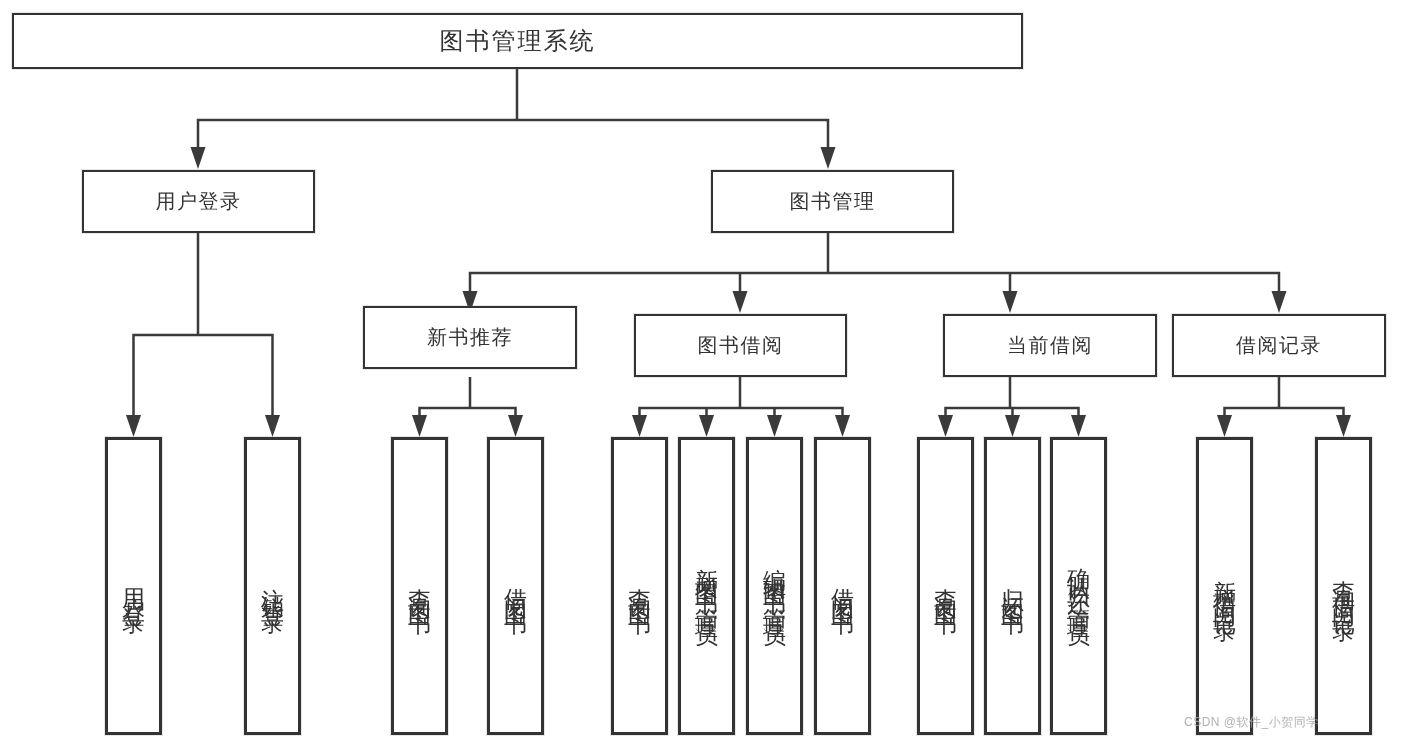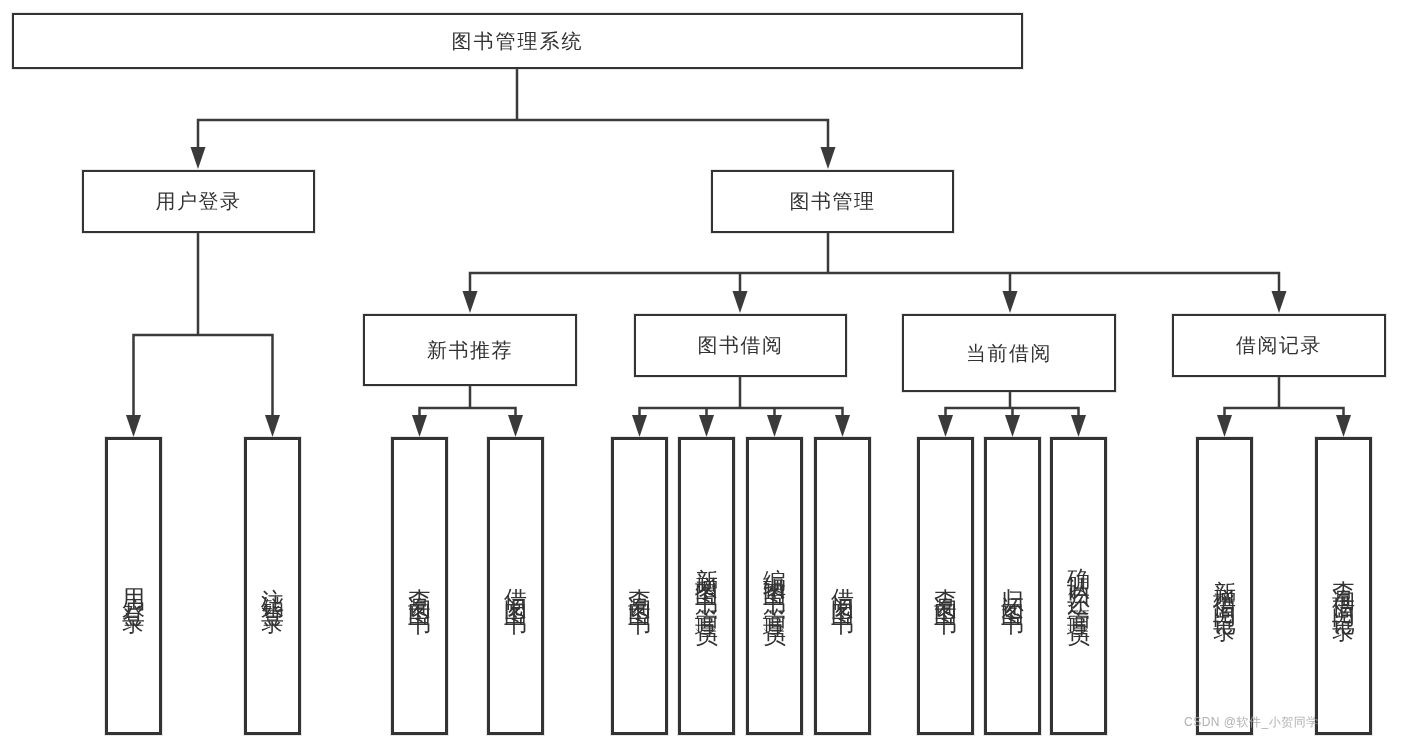--- a/index.html
+++ b/index.html
@@ -8,21 +8,21 @@
     font-family:"Liberation Sans","DejaVu Sans",sans-serif;
   }
   .wires{position:absolute;left:0;top:0;width:1405px;height:747px;}
   .node{
     position:absolute;box-sizing:border-box;background:#ffffff;
     border:2.5px solid #333333;color:#333333;
     display:flex;align-items:center;justify-content:center;
     box-shadow:0 0 0 1px rgba(120,120,120,0.18);
   }
   .node.h span{font-size:20px;letter-spacing:1.5px;white-space:nowrap;}
-  .node.root span{font-size:20px;letter-spacing:2px;}
+  .node.root span{font-size:24px;letter-spacing:2px;}
   .node.v{border-width:3px;}
   .node.v span{
     writing-mode:vertical-rl;text-orientation:mixed;
     font-size:23px;letter-spacing:8px;line-height:1;
   }
   .watermark{
     position:absolute;left:1184px;top:714px;
     font-size:12px;color:rgba(168,168,168,0.9);letter-spacing:0.5px;white-space:nowrap;
   }
 </style>
@@ -68,27 +68,27 @@
     <span>图书管理系统</span>
   </div>
 
   <div class="node h" style="left:82px;top:170px;width:233px;height:63px">
     <span>用户登录</span>
   </div>
   <div class="node h" style="left:711px;top:170px;width:243px;height:63px">
     <span>图书管理</span>
   </div>
 
-  <div class="node h" style="left:363px;top:314px;width:214px;height:72px">
+  <div class="node h" style="left:363px;top:306px;width:214px;height:63px">
     <span>新书推荐</span>
   </div>
   <div class="node h" style="left:634px;top:314px;width:213px;height:63px">
     <span>图书借阅</span>
   </div>
-  <div class="node h" style="left:902px;top:314px;width:214px;height:78px">
+  <div class="node h" style="left:943px;top:314px;width:214px;height:63px">
     <span>当前借阅</span>
   </div>
   <div class="node h" style="left:1172px;top:314px;width:214px;height:63px">
     <span>借阅记录</span>
   </div>
 
   <div class="node v" style="left:105px;top:437px;width:57px;height:298px">
     <span>用户登录</span>
   </div>
   <div class="node v" style="left:244px;top:437px;width:57px;height:298px">

